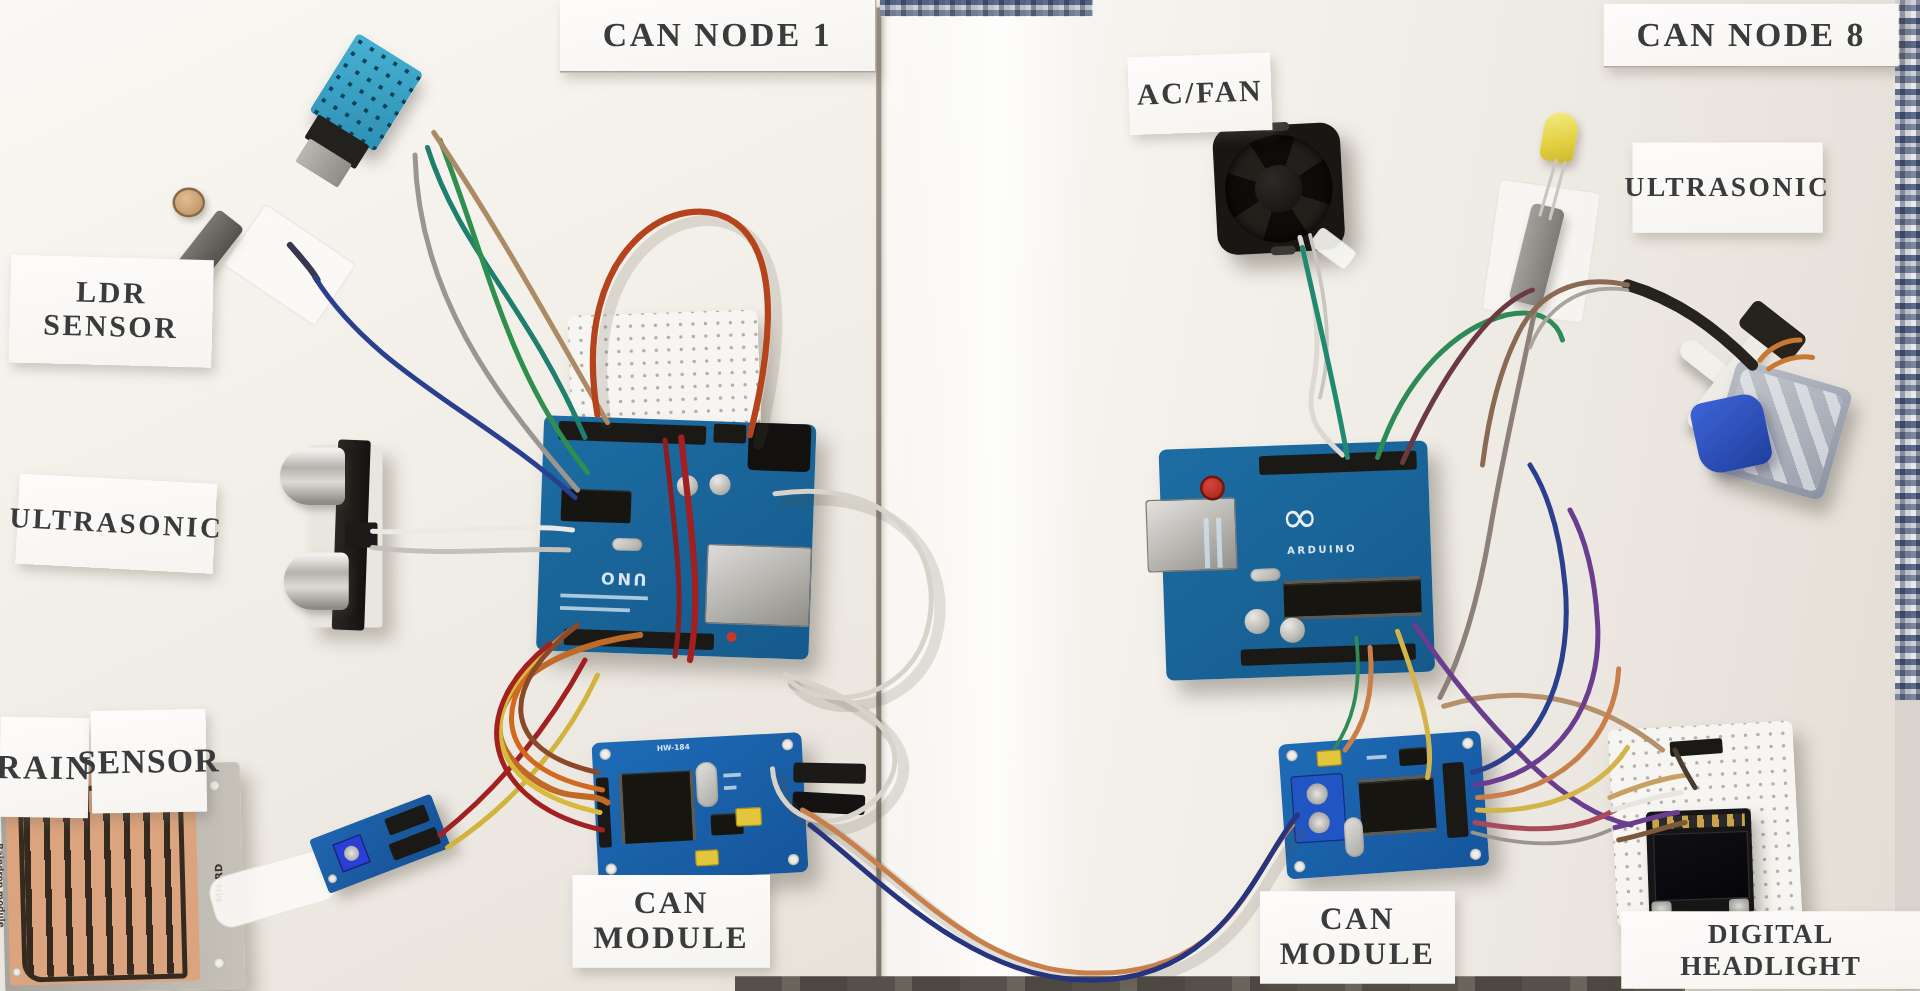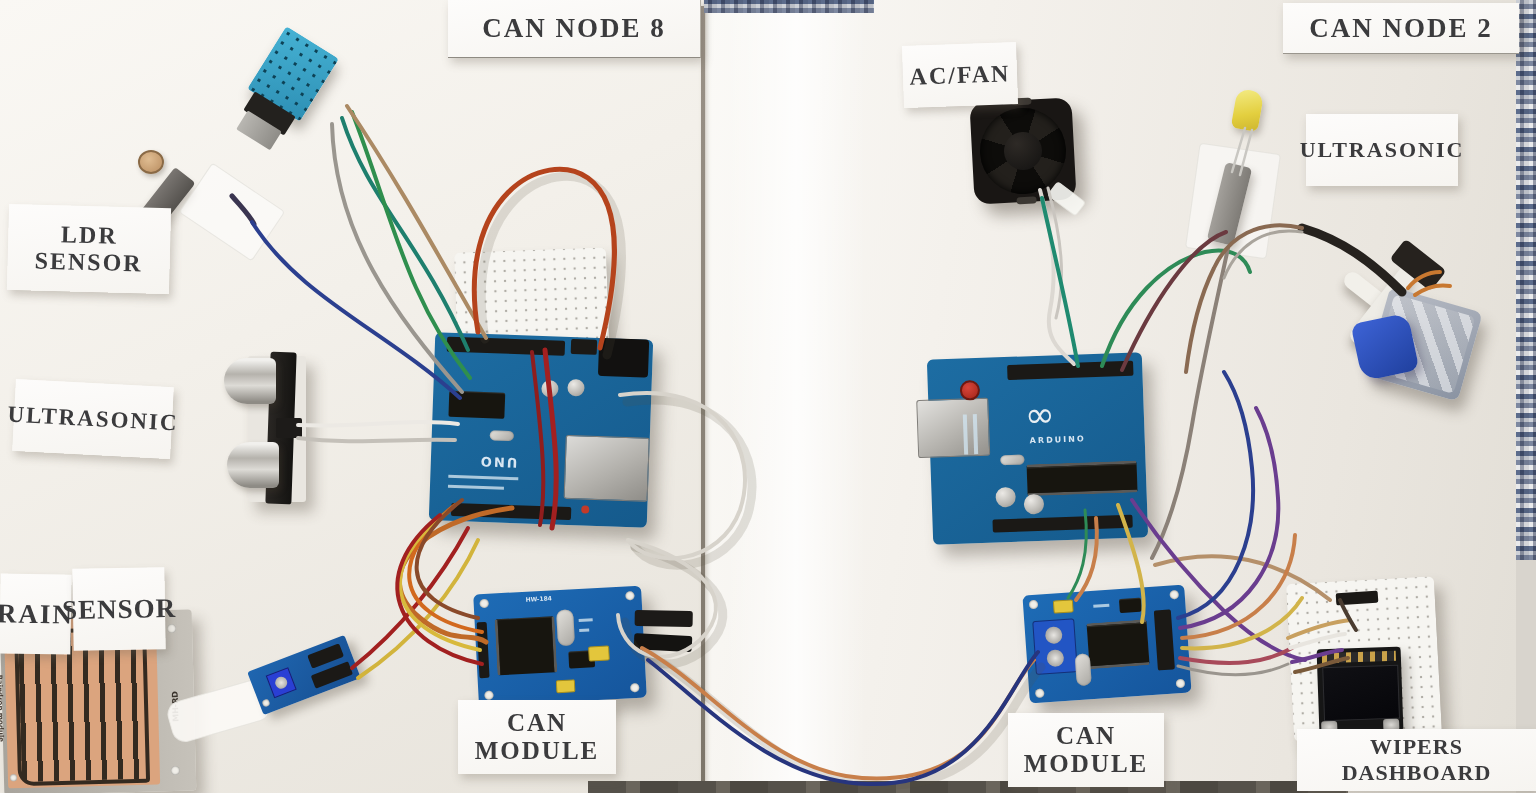--- a/index.html
+++ b/index.html
@@ -314,29 +314,29 @@
       <path d="M1292,662 C1312,658 1326,652 1342,650" stroke="#6a3d8f" stroke-width="4"></path>
       <path d="M1290,648 C1310,642 1328,636 1345,634" stroke="#e8e5df" stroke-width="4"></path>
       <path d="M1295,672 C1315,668 1330,662 1348,658" stroke="#7a5a3a" stroke-width="4"></path>
       <path d="M1288,638 C1312,628 1332,622 1350,620" stroke="#c8a060" stroke-width="4"></path>
       <path d="M1340,600 C1345,612 1350,620 1356,630" stroke="#4a3c30" stroke-width="4"></path>
     </g>
   </svg>
 
 
   <div class="paper" style="left:448px;top:0;width:252px;height:57px;font-size:27px;border-bottom:1px solid #8e8a82;border-right:1px solid #b5b1a8;">
-    <span>CAN NODE 8</span>
+    <span>CAN NODE 1</span>
     </div>
 
   <div class="paper" style="left:903px;top:44px;width:114px;height:62px;font-size:24px;transform:rotate(-2deg);">
     <span>AC/FAN</span>
     </div>
 
   <div class="paper" style="left:1283px;top:3px;width:236px;height:50px;font-size:27px;border-bottom:1px solid #9a968e;">
-    <span>CAN NODE 2</span>
+    <span>CAN NODE 8</span>
     </div>
 
   <div class="paper" style="left:8px;top:206px;width:162px;height:86px;font-size:24px;transform:rotate(1.5deg);">
     <span>LDR SENSOR</span>
     </div>
 
   <div class="paper" style="left:1306px;top:114px;width:152px;height:72px;font-size:22px;">
     <span>ULTRASONIC</span>
     </div>
 
@@ -354,16 +354,16 @@
 
   <div class="paper" style="left:458px;top:700px;width:158px;height:74px;font-size:25px;">
     <span>CAN MODULE</span>
     </div>
 
   <div class="paper" style="left:1008px;top:713px;width:156px;height:74px;font-size:25px;">
     <span>CAN MODULE</span>
     </div>
 
   <div class="paper" style="left:1297px;top:729px;width:239px;height:62px;font-size:22px;letter-spacing:1px;">
-    <span>WIPERS DASHBOARD</span>
+    <span>DIGITAL HEADLIGHT</span>
     </div>
 
 </div>
 
 </body></html>

